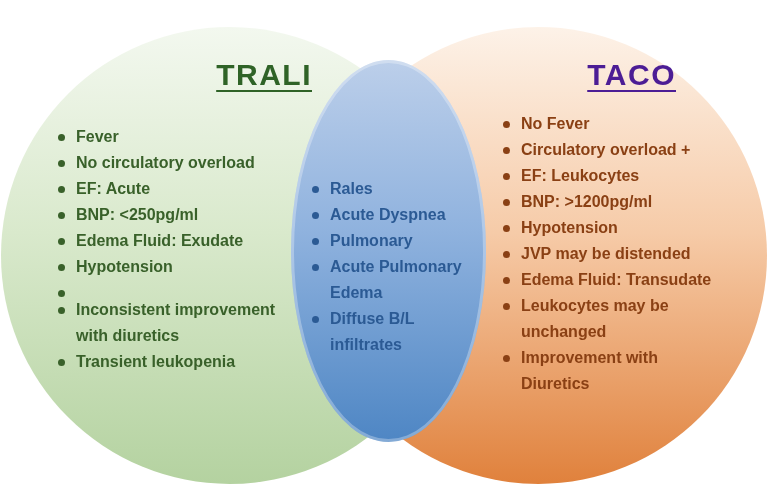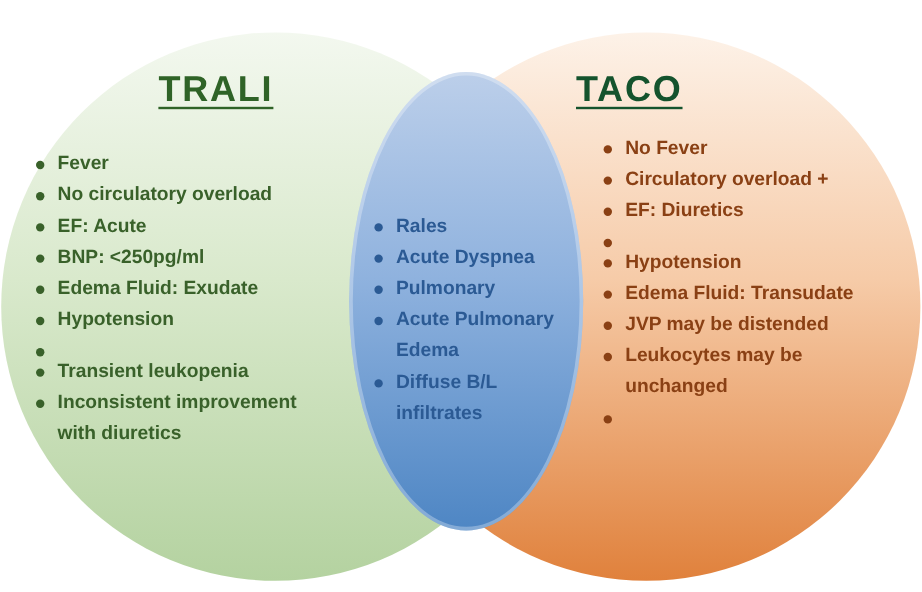--- a/index.html
+++ b/index.html
@@ -16,36 +16,36 @@
   .circle.orange {
     left:310px; top:27px; width:457px; height:457px;
     background:linear-gradient(to bottom,#FDF2E8 0%,#F6CBA8 45%,#E0813C 100%);
   }
   .ellipse.blue {
     left:291px; top:60px; width:195px; height:382px;
     background:linear-gradient(to bottom,#BCCFEA 0%,#8FB2DE 45%,#4E86C4 100%);
     box-shadow:inset 0 0 0 3px rgba(255,255,255,0.30);
   }
   .title {
-    position:absolute; margin:0; text-align:left;
+    position:absolute; margin:0; text-align:right;
     font-size:30px; font-weight:bold; letter-spacing:1.5px; line-height:34px;
     text-decoration:underline; text-decoration-thickness:2px; text-underline-offset:5px;
   }
   .title.trali { left:132px; top:58px; width:180px; color:#2F6327; }
-  .title.taco  { left:480px; top:58px; width:180px; color:#14532d; }
+  .title.taco  { left:496px; top:58px; width:180px; color:#4c1d95; }
   .list { position:absolute; margin:0; padding:0; list-style:none; }
   .list li { display:flex; align-items:flex-start; }
   .dot {
     width:7px; height:7px; border-radius:50%; background:currentColor;
     margin:10px 11px 0 0; flex:none;
   }
   .txt {
     white-space:pre-line; font-weight:bold; font-size:16px; line-height:26px;
   }
-  .left-list   { left:30px;  top:124px; width:260px; color:#39612A; }
+  .left-list   { left:58px;  top:124px; width:260px; color:#39612A; }
   .middle-list { left:312px; top:176px; width:165px; color:#2B5A94; }
   .right-list  { left:503px; top:111px; width:245px; color:#8A4014; }
 </style>
 </head>
 <body>
 
 <div class="stage">
 
   <div class="circle green"></div>
   <div class="circle orange"></div>
@@ -79,26 +79,26 @@
     </li>
       <li>
       <span class="dot"></span>
       <span class="txt">Hypotension</span>
     </li>
       <li>
       <span class="dot"></span>
     </li>
       <li>
       <span class="dot"></span>
-      <span class="txt">Transient leukopenia</span>
+      <span class="txt">Inconsistent improvement
+with diuretics</span>
     </li>
       <li>
       <span class="dot"></span>
-      <span class="txt">Inconsistent improvement
-with diuretics</span>
+      <span class="txt">Transient leukopenia</span>
     </li>
     </ul>
 
   <ul class="list middle-list">
 
   <li>
       <span class="dot"></span>
       <span class="txt">Rales</span>
     </li>
       <li>
@@ -126,40 +126,43 @@
   <li>
       <span class="dot"></span>
       <span class="txt">No Fever</span>
     </li>
       <li>
       <span class="dot"></span>
       <span class="txt">Circulatory overload +</span>
     </li>
       <li>
       <span class="dot"></span>
-      <span class="txt">EF: Diuretics</span>
+      <span class="txt">EF: Leukocytes</span>
     </li>
       <li>
       <span class="dot"></span>
+      <span class="txt">BNP: &gt;1200pg/ml</span>
     </li>
       <li>
       <span class="dot"></span>
       <span class="txt">Hypotension</span>
     </li>
       <li>
       <span class="dot"></span>
-      <span class="txt">Edema Fluid: Transudate</span>
+      <span class="txt">JVP may be distended</span>
     </li>
       <li>
       <span class="dot"></span>
-      <span class="txt">JVP may be distended</span>
+      <span class="txt">Edema Fluid: Transudate</span>
     </li>
       <li>
       <span class="dot"></span>
       <span class="txt">Leukocytes may be
 unchanged</span>
     </li>
       <li>
       <span class="dot"></span>
+      <span class="txt">Improvement with
+Diuretics</span>
     </li>
     </ul>
 
 </div>
 
 </body></html>

